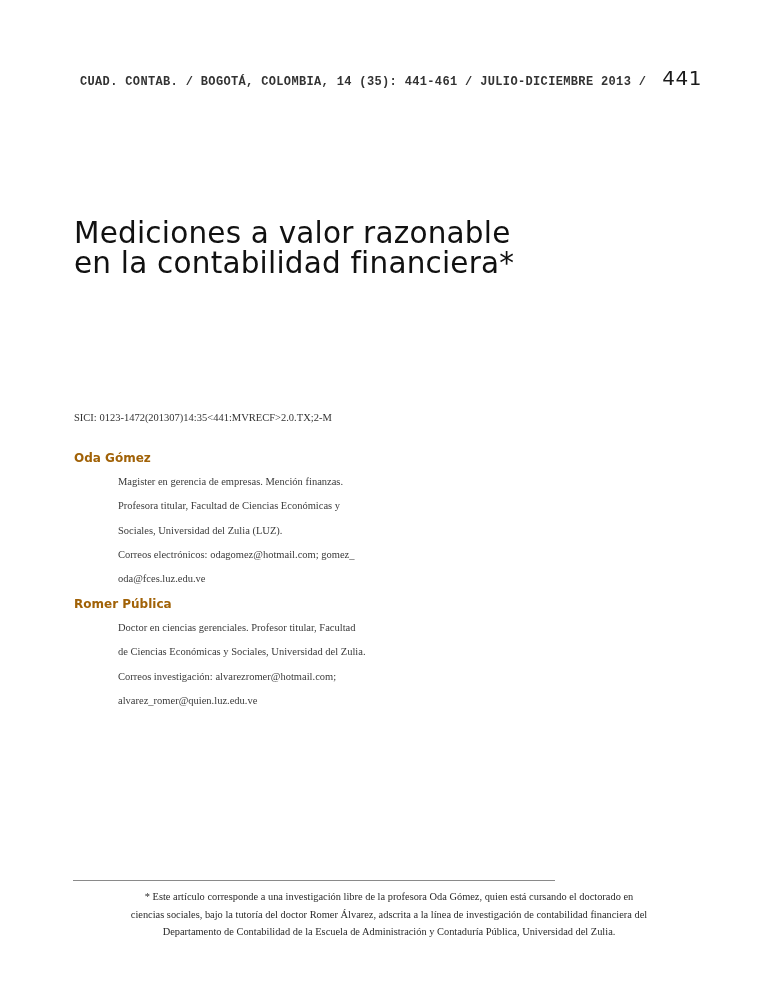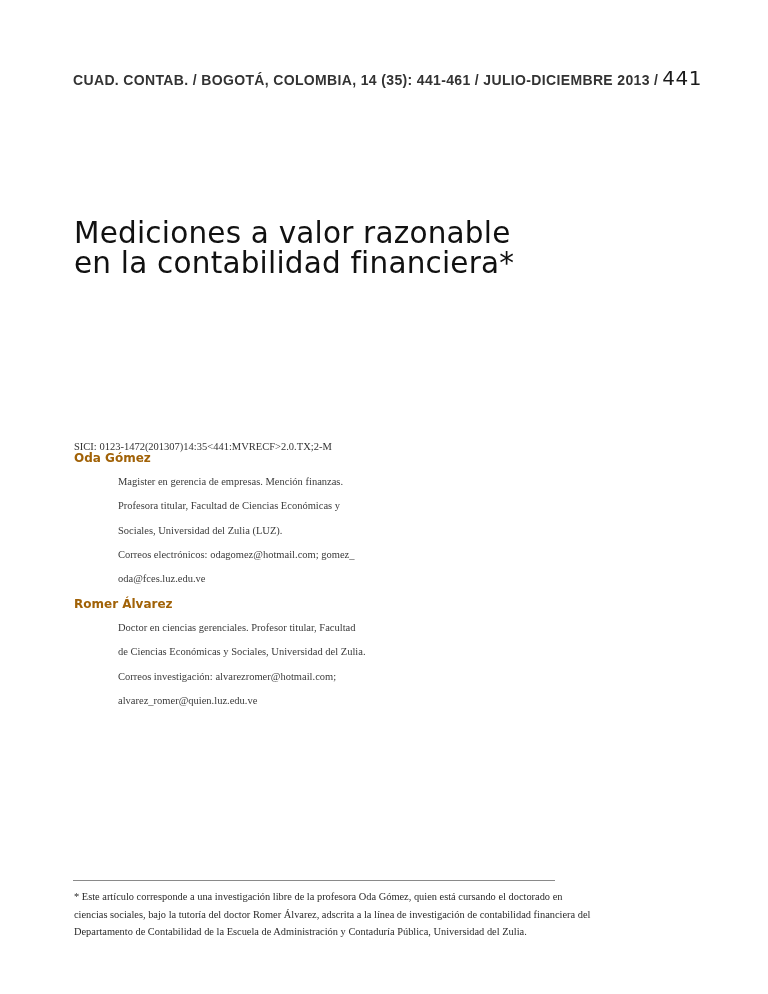--- a/index.html
+++ b/index.html
@@ -16,26 +16,26 @@
     }
     .running-head {
       position: absolute;
       top: 66px;
       right: 66px;
       display: flex;
       align-items: baseline;
       white-space: nowrap;
     }
     .running-head .journal {
-      font-family: Liberation Sans, sans-serif;
+      font-family: Liberation Mono, monospace;
       font-weight: bold;
-      font-size: 14px;
+      font-size: 12px;
       letter-spacing: 0.35px;
       color: #333333;
-      margin-right: 4px;
+      margin-right: 16px;
     }
     .running-head .page-num {
       font-family: "DejaVu Sans", sans-serif;
       font-size: 20px;
       font-weight: normal;
       color: #1a1a1a;
       letter-spacing: 0.5px;
     }
     .title {
       position: absolute;
@@ -47,21 +47,21 @@
       font-weight: normal;
       font-size: 29.5px;
       line-height: 30px;
       color: #111111;
       letter-spacing: 0.2px;
     }
     .title span { display: block; }
     .sici {
       position: absolute;
       left: 74px;
-      top: 441px;
+      top: 412px;
       font-family: "Liberation Serif", serif;
       font-size: 10.5px;
       color: #333333;
     }
     .author {
       position: absolute;
       left: 74px;
       width: 520px;
     }
     .author .name {
@@ -93,21 +93,21 @@
     .footnote {
       position: absolute;
       left: 74px;
       top: 888px;
       width: 630px;
       font-family: "Liberation Serif", serif;
       font-size: 10.4px;
       line-height: 17.5px;
       color: #2a2a2a;
     }
-    .footnote .fl { display: block; white-space: nowrap; }
+    .footnote .fl { display: block; white-space: nowrap; text-align: center; }
   </style>
 </head>
 <body>
 
 <div class="running-head">
   <span class="journal">CUAD. CONTAB. / BOGOTÁ, COLOMBIA, 14 (35): 441-461 / JULIO-DICIEMBRE 2013 /</span>
   <span class="page-num">441</span>
 </div>
 
 <h1 class="title">
@@ -120,21 +120,21 @@
 <div class="author author-1">
   <div class="name">Oda Gómez</div>
   <div class="line">Magister en gerencia de empresas. Mención finanzas.</div>
   <div class="line">Profesora titular, Facultad de Ciencias Económicas y</div>
   <div class="line">Sociales, Universidad del Zulia (LUZ).</div>
   <div class="line">Correos electrónicos: odagomez@hotmail.com; gomez_</div>
   <div class="line">oda@fces.luz.edu.ve</div>
 </div>
 
 <div class="author author-2">
-  <div class="name">Romer Álvarez</div>
+  <div class="name">Romer Pública</div>
   <div class="line">Doctor en ciencias gerenciales. Profesor titular, Facultad</div>
   <div class="line">de Ciencias Económicas y Sociales, Universidad del Zulia.</div>
   <div class="line">Correos investigación: alvarezromer@hotmail.com;</div>
   <div class="line"> alvarez_romer@quien.luz.edu.ve</div>
 </div>
 
 <div class="footnote-rule"></div>
 
 <div class="footnote">
   <span class="fl">* Este artículo corresponde a una investigación libre de la profesora Oda Gómez, quien está cursando el doctorado en</span>

